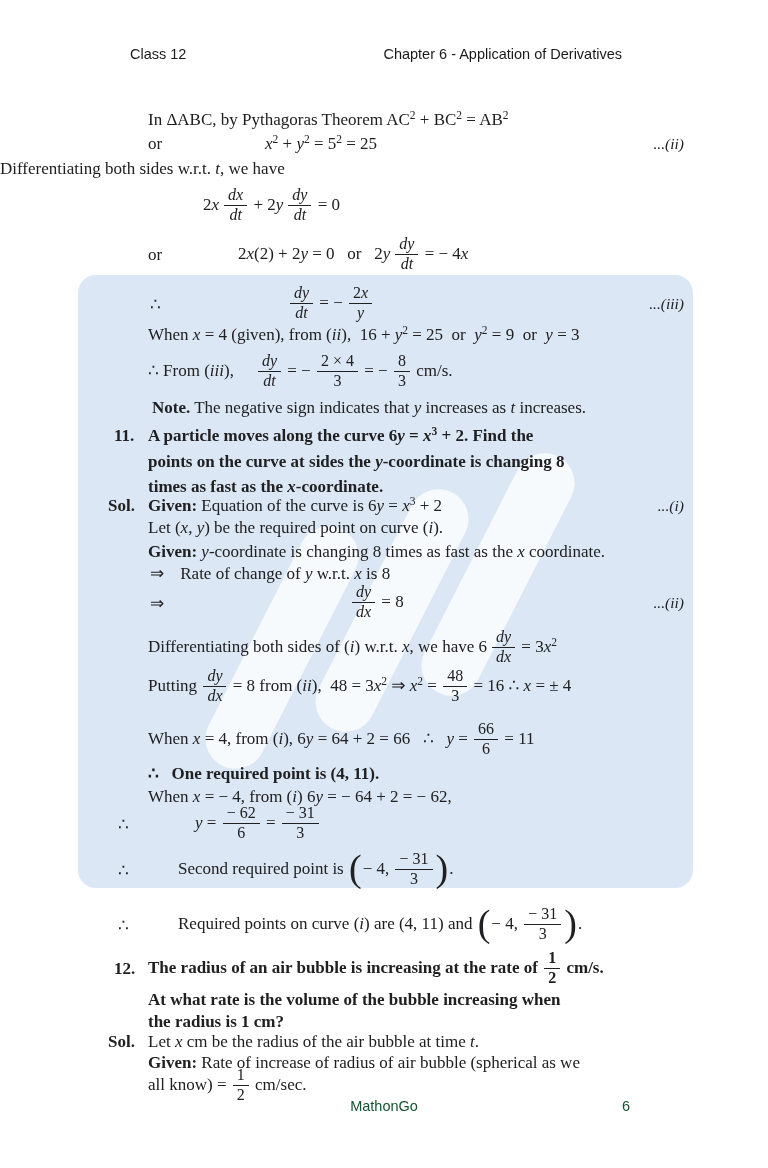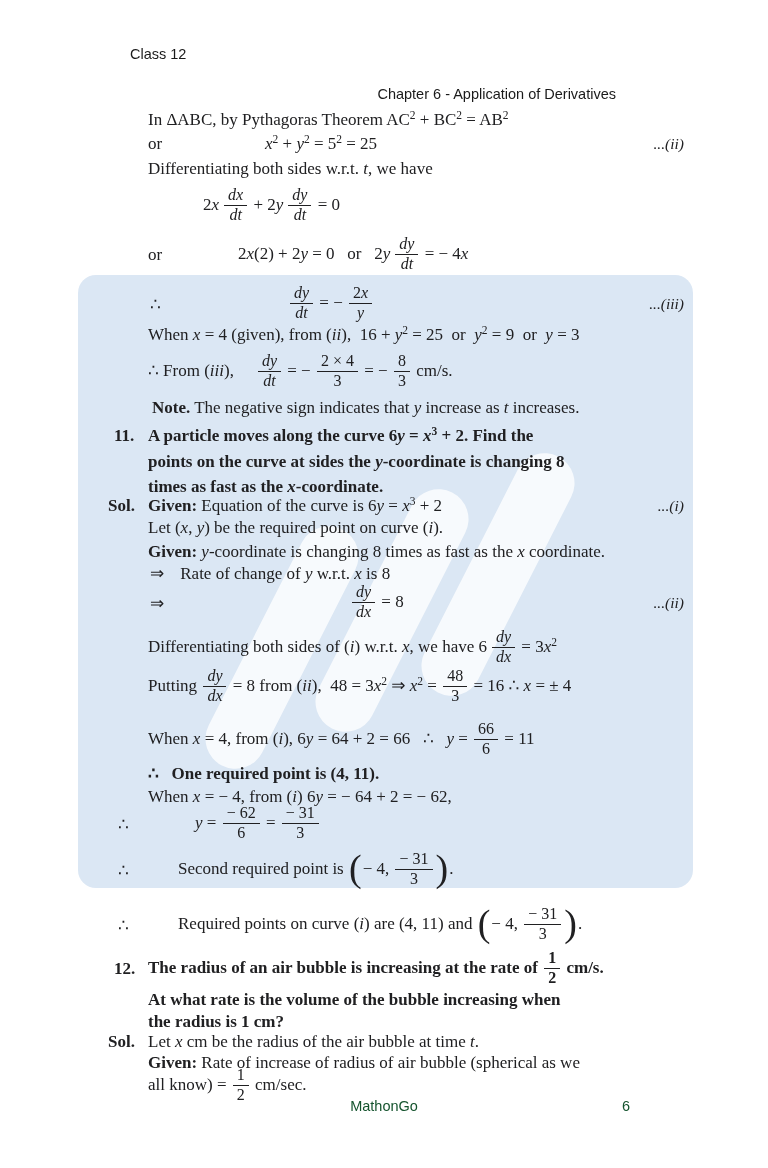--- a/index.html
+++ b/index.html
@@ -4,21 +4,21 @@
 <style>
   html,body{margin:0;padding:0;background:#ffffff;}
   .page{
     position:relative;width:768px;height:1168px;background:#fff;
     font-family:"Liberation Serif",serif;color:var(--ink,#202022);
     overflow:hidden;
   }
   .sans{font-family:"Liberation Sans",sans-serif;}
   .hdr{position:absolute;top:46px;font-size:14.5px;color:#1a1a1a;}
   .hdr-left{left:130px;}
-  .hdr-right{right:152px;margin-top:40px;}
+  .hdr-right{right:146px;}
   .ftr{position:absolute;top:1098px;font-size:14.5px;color:#14532d;}
   .ftr-brand{left:0;right:0;text-align:center;}
   .ftr-page{left:622px;}
 
   .hl-box{
     position:absolute;left:78px;top:275px;width:615px;height:613px;
     background:var(--hl,#dbe7f4);border-radius:18px;z-index:0;
   }
   .wm{
     position:absolute;width:60px;height:265px;border-radius:34px;
@@ -65,42 +65,42 @@
   <div class="doc">
       <div class="line" style="top: 108px; height: 24px;">
         <span class="tokens" style="margin-left: 148px;"><span>In ΔABC, by Pythagoras Theorem AC</span><span class="sup">2</span><span> + BC</span><span class="sup">2</span><span> = AB</span><span class="sup">2</span></span>
       </div>
       <div class="line" style="top: 132px; height: 24px;">
         <span class="marker" style="left: 148px;">or</span>
         <span class="tokens" style="margin-left: 265px;"><span class="it">x</span><span class="sup">2</span><span> + </span><span class="it">y</span><span class="sup">2</span><span> = 5</span><span class="sup">2</span><span> = 25</span></span>
         <span class="ref">...(ii)</span>
       </div>
       <div class="line" style="top: 157px; height: 24px;">
-        <span class="tokens" style="margin-left: 148px;"><span>Differentiating both sides w.r.t. </span><span class="it">t</span><span>, we have</span></span>
+        <span class="tokens" style=""><span>Differentiating both sides w.r.t. </span><span class="it">t</span><span>, we have</span></span>
       </div>
       <div class="line" style="top: 182px; height: 48px;">
         <span class="tokens" style="margin-left: 203px;"><span>2</span><span class="it">x</span><span class="sp" style="width: 3px;"></span><span class="frac"><span class="num"><span class="it">dx</span></span><span class="den"><span class="it">dt</span></span></span><span> + 2</span><span class="it">y</span><span class="sp" style="width: 3px;"></span><span class="frac"><span class="num"><span class="it">dy</span></span><span class="den"><span class="it">dt</span></span></span><span> = 0</span></span>
       </div>
       <div class="line" style="top: 231px; height: 48px;">
         <span class="marker" style="left: 148px;">or</span>
         <span class="tokens" style="margin-left: 238px;"><span>2</span><span class="it">x</span><span>(2) + 2</span><span class="it">y</span><span> = 0   or   2</span><span class="it">y</span><span class="sp" style="width: 3px;"></span><span class="frac"><span class="num"><span class="it">dy</span></span><span class="den"><span class="it">dt</span></span></span><span> = − 4</span><span class="it">x</span></span>
       </div>
       <div class="line" style="top: 280px; height: 48px;">
         <span class="marker" style="left: 150px;">∴</span>
         <span class="tokens" style="margin-left: 288px;"><span class="frac"><span class="num"><span class="it">dy</span></span><span class="den"><span class="it">dt</span></span></span><span> = − </span><span class="frac"><span class="num"><span>2</span><span class="it">x</span></span><span class="den"><span class="it">y</span></span></span></span>
         <span class="ref">...(iii)</span>
       </div>
       <div class="line" style="top: 322px; height: 26px;">
         <span class="tokens" style="margin-left: 148px;"><span>When </span><span class="it">x</span><span> = 4 (given), from (</span><span class="it">ii</span><span>),  16 + </span><span class="it">y</span><span class="sup">2</span><span> = 25  or  </span><span class="it">y</span><span class="sup">2</span><span> = 9  or  </span><span class="it">y</span><span> = 3</span></span>
       </div>
       <div class="line" style="top: 348px; height: 48px;">
         <span class="tokens" style="margin-left: 148px;"><span>∴ From (</span><span class="it">iii</span><span>),</span><span class="sp" style="width: 22px;"></span><span class="frac"><span class="num"><span class="it">dy</span></span><span class="den"><span class="it">dt</span></span></span><span> = − </span><span class="frac"><span class="num">2 × 4</span><span class="den">3</span></span><span> = − </span><span class="frac"><span class="num">8</span><span class="den">3</span></span><span> cm/s.</span></span>
       </div>
       <div class="line" style="top: 396px; height: 24px;">
-        <span class="tokens" style="margin-left: 152px;"><span class="bd">Note.</span><span> The negative sign indicates that </span><span class="it">y</span><span> increase as </span><span class="it">t</span><span> increases.</span></span>
+        <span class="tokens" style="margin-left: 152px;"><span class="bd">Note.</span><span> The negative sign indicates that </span><span class="it">y</span><span> increases as </span><span class="it">t</span><span> increases.</span></span>
       </div>
       <div class="line" style="top: 423px; height: 26px;">
         <span class="marker bd" style="left: 114px;">11.</span>
         <span class="tokens" style="margin-left: 148px;"><span class="bd">A particle moves along the curve 6</span><span class="it bd">y</span><span class="bd"> = </span><span class="it bd">x</span><span class="sup bd">3</span><span class="bd"> + 2. Find the</span></span>
       </div>
       <div class="line" style="top: 449px; height: 26px;">
         <span class="tokens" style="margin-left: 148px;"><span class="bd">points on the curve at sides the </span><span class="it bd">y</span><span class="bd">-coordinate is changing 8</span></span>
       </div>
       <div class="line" style="top: 474px; height: 26px;">
         <span class="tokens" style="margin-left: 148px;"><span class="bd">times as fast as the </span><span class="it bd">x</span><span class="bd">-coordinate.</span></span>

